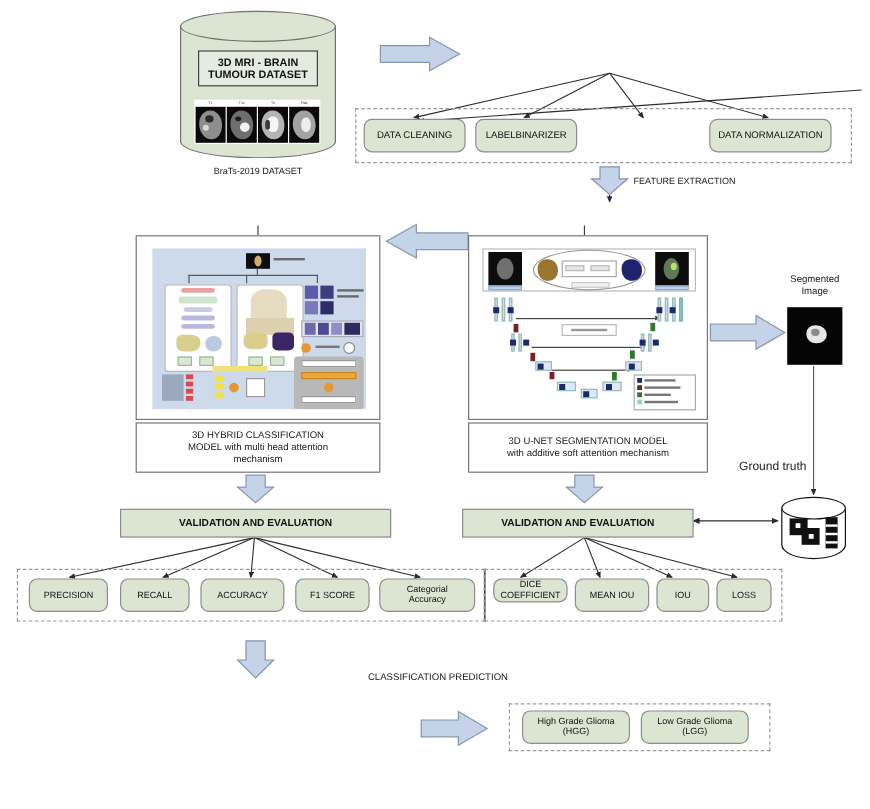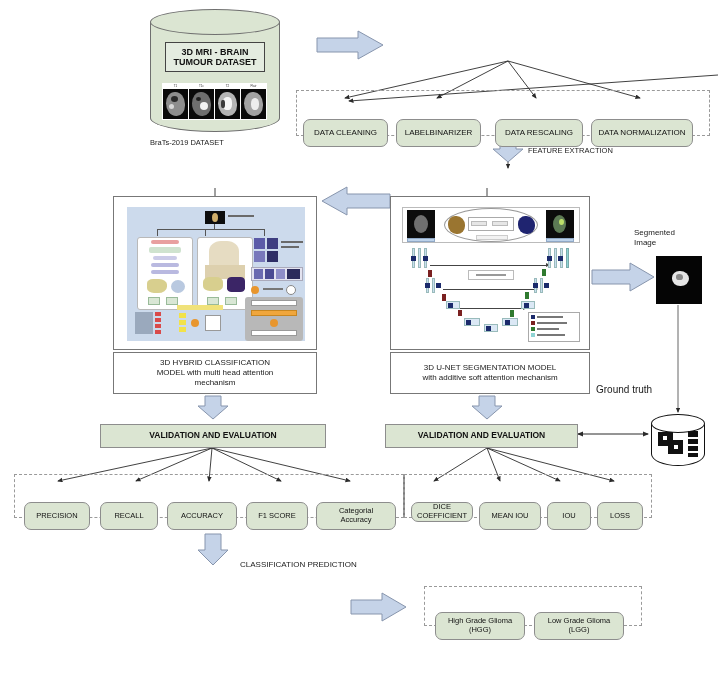--- a/index.html
+++ b/index.html
@@ -21,21 +21,21 @@
     position: absolute;
     background: #dbe5d2;
     border: 1px solid #8d8d8d;
     display: flex;
     align-items: center;
     justify-content: center;
     text-align: center;
     line-height: 1.15;
     color: #111;
   }
-  .gbox.round { border-radius: 7px; margin-top: 20px; }
+  .gbox.round { border-radius: 7px; }
   .gbox.bold { font-weight: bold; }
 
   
   .dashgroup {
     position: absolute;
     border: 1px dashed #9a9a9a;
     background: transparent;
   }
 
   
@@ -47,21 +47,21 @@
     align-items: center;
     justify-content: center;
     text-align: center;
     line-height: 1.25;
   }
 
   
   .ftext {
     position: absolute;
     line-height: 1.2;
-    text-align: left;
+    text-align: center;
     color: #1a1a1a;
   }
 
   
   svg.layer {
     position: absolute;
     left: 0; top: 0;
     width: 725px; height: 674px;
     overflow: visible;
     pointer-events: none;
@@ -249,23 +249,20 @@
   <div class="ftext" style="left:150px; top:138px; width:130px; font-size:7.5px;">BraTs-2019 DATASET</div>
 
 
   <div class="dashgroup" style="left:296px; top:90px; width:414px; height:46px;"></div>
 
   <div class="gbox round" style="left:303px; top:99px; width:85px; height:28px; font-size:8px;">
       <span>DATA CLEANING</span>
     </div>
   <div class="gbox round" style="left:396px; top:99px; width:85px; height:28px; font-size:8px;">
       <span>LABELBINARIZER</span>
-    </div>
-  <div class="gbox round" style="left:495px; top:99px; width:88px; height:28px; font-size:8px;">
-      <span>DATA RESCALING</span>
     </div>
   <div class="gbox round" style="left:591px; top:99px; width:102px; height:28px; font-size:8px;">
       <span>DATA NORMALIZATION</span>
     </div>
 
   <div class="ftext" style="left:528px; top:146px; width:130px; font-size:7.5px; text-align:left;">FEATURE  EXTRACTION</div>
 
 
 
   <div class="wbox" style="left:113px; top:196px; width:204px; height:154px; padding:5px;">

